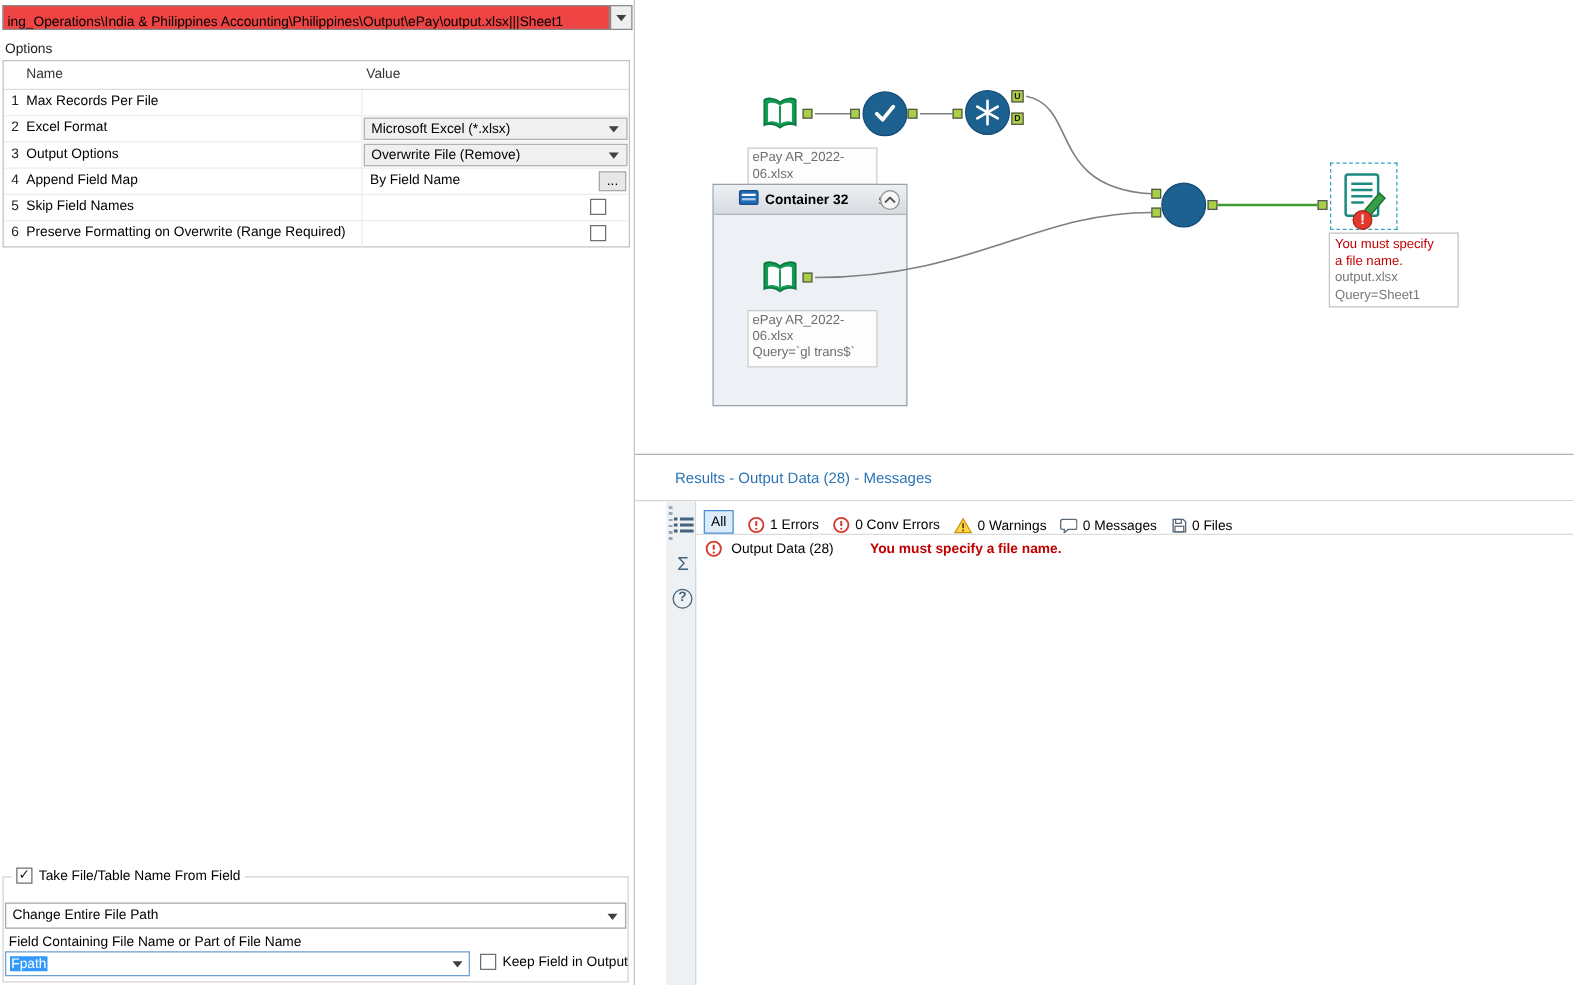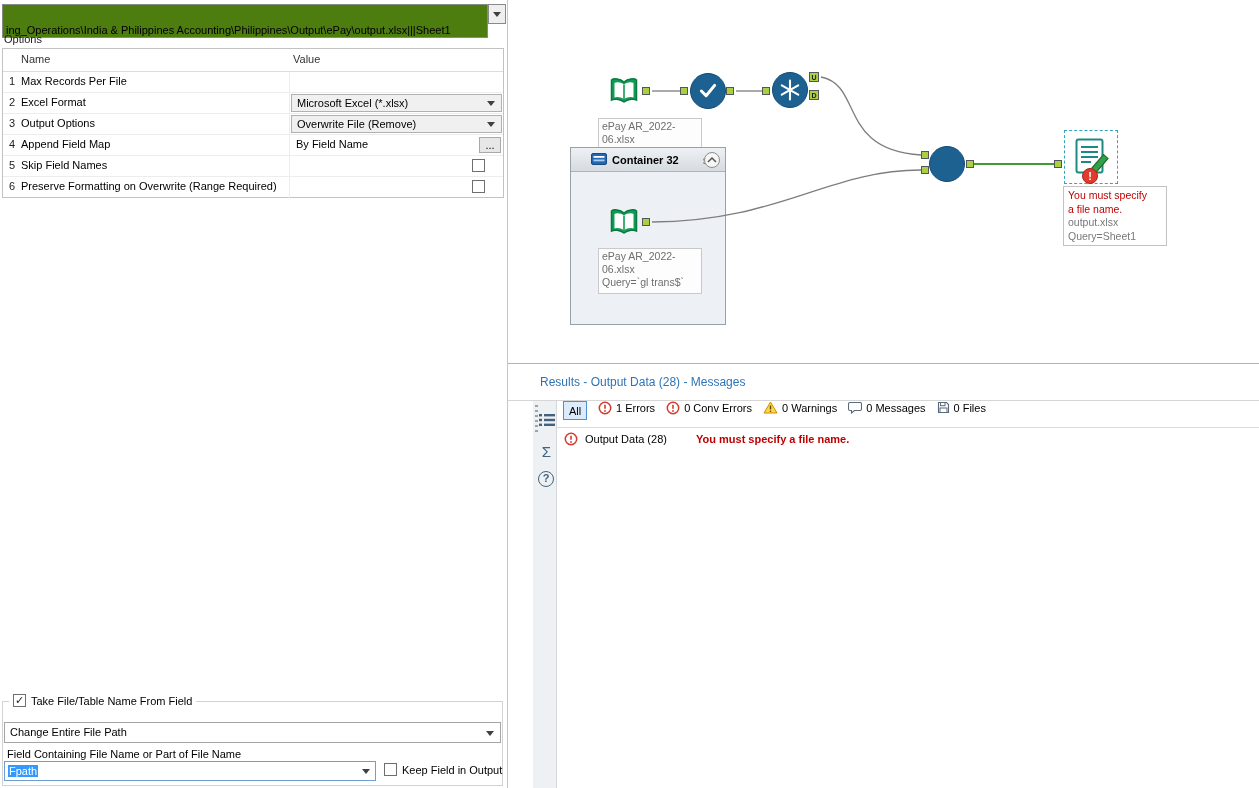--- a/index.html
+++ b/index.html
@@ -1,21 +1,21 @@
 <!DOCTYPE html>
 <html><head>
 <meta charset="utf-8">
 <style>
 *{margin:0;padding:0;box-sizing:border-box}
 html,body{background:#fff}
 #root{position:relative;width:1259px;height:788px;overflow:hidden;font-family:"Liberation Sans",sans-serif;font-size:11px;color:#000;background:#fff}
 
 
 .left-panel{position:absolute;left:0;top:0;width:508px;height:788px;background:#fff;border-right:1px solid #c6c6c6}
-.path-combo{position:absolute;left:2px;top:4px;width:486px;height:20px;background:#4d7c0f;border:1px solid #898989;line-height:18px;padding:16px 3px;white-space:nowrap;overflow:hidden}
+.path-combo{position:absolute;left:2px;top:4px;width:486px;height:20px;background:#ef4444;border:1px solid #898989;line-height:18px;padding:4px 3px;white-space:nowrap;overflow:hidden}
 .path-drop{position:absolute;left:488px;top:4px;width:18px;height:20px;background:#efefef;border:1px solid #898989;display:flex;align-items:center;justify-content:center}
 .tri-down{width:0;height:0;border-left:4px solid transparent;border-right:4px solid transparent;border-top:5px solid #404040}
 .options-label{position:absolute;left:4px;top:33px;color:#222}
 .opts-table{position:absolute;left:2px;top:48px;width:502px;height:150px;border:1px solid #c2c2c2;background:#fff}
 .thead{position:absolute;left:0;top:0;width:100%;height:23px;border-bottom:1px solid #dcdcdc}
 .hname{position:absolute;left:18px;top:4px;color:#333}
 .hval{position:absolute;left:290px;top:4px;color:#333}
 .trow{position:absolute;left:0;width:100%;height:21px;border-bottom:1px solid #ededed}
 .rnum{position:absolute;left:6px;top:3px;color:#222}
 .rname{position:absolute;left:18px;top:3px;white-space:nowrap}
@@ -62,21 +62,21 @@
 .results{position:absolute;left:508px;top:363px;width:751px;height:425px;background:#fff;border-top:1px solid #b2b2b2}
 .res-title{position:absolute;left:32px;top:11px;color:#2e74b5;font-size:12px;white-space:nowrap}
 .res-body{position:absolute;left:0;top:36px;right:0;bottom:0;border-top:1px solid #d6d6d6}
 .res-strip{position:absolute;left:25px;top:0;bottom:0;width:24px;background:#eef1f4;border-right:1px solid #d3d7db}
 .grip{position:absolute;left:2px;top:4px;width:3px;height:28px;background:repeating-linear-gradient(#9aa4ae 0 2px,transparent 2px 5px)}
 .strip-icon{position:absolute;left:5px;width:17px;height:17px;color:#44617e;text-align:center;cursor:default}
 .icon-sigma{top:42px;font-size:15px;line-height:17px}
 .icon-question{top:70px;width:16px;height:16px;border:1.5px solid #46617a;border-radius:50%;font-weight:bold;font-size:11px;line-height:13px}
 .icon-list{top:12px}
 .res-main{position:absolute;left:49px;top:0;right:0;bottom:0}
-.res-toolbar{position:absolute;left:0;top:0;right:0;height:27px;display:flex;align-items:flex-start;padding-left:6px;border-bottom:1px solid #dcdcdc;background:#fff}
+.res-toolbar{position:absolute;left:0;top:0;right:0;height:27px;display:flex;align-items:flex-end;padding-left:6px;border-bottom:1px solid #dcdcdc;background:#fff}
 .all-btn{height:19px;min-width:24px;background:#dcebfa;border:1px solid #4a90d9;font-size:11px;font-family:inherit;padding:0 4px}
 .filt{display:flex;align-items:center;gap:4px;margin-left:11px;white-space:nowrap}
 .res-row{position:absolute;left:0;top:27px;right:0;height:22px;display:flex;align-items:center;padding-left:7px;gap:7px;background:#fff}
 .res-row .src{width:98px;white-space:nowrap}
 .res-row .msg{color:#c00000;font-weight:bold;margin-left:6px;white-space:nowrap}
 </style>
 </head>
 <body>
 
 <div id="root">

